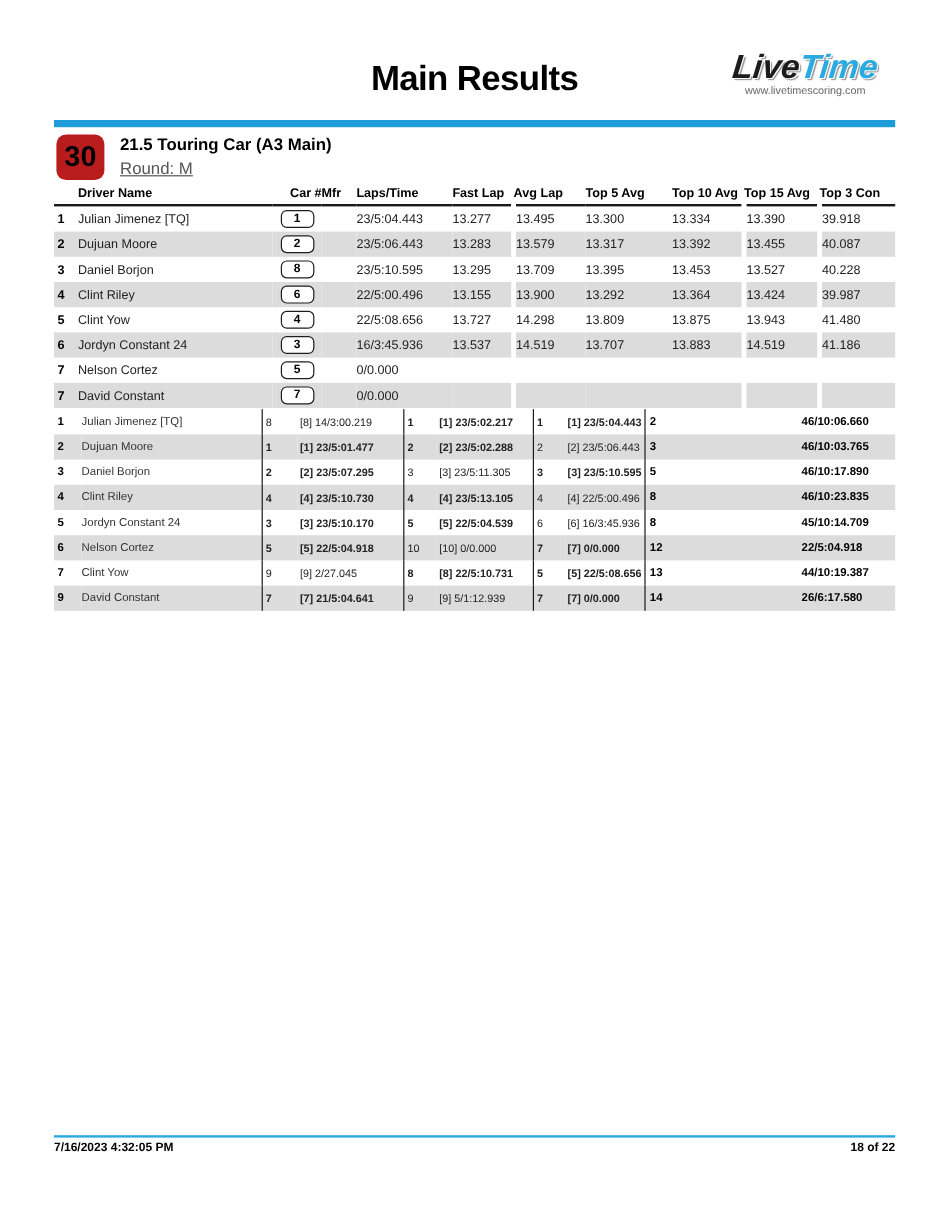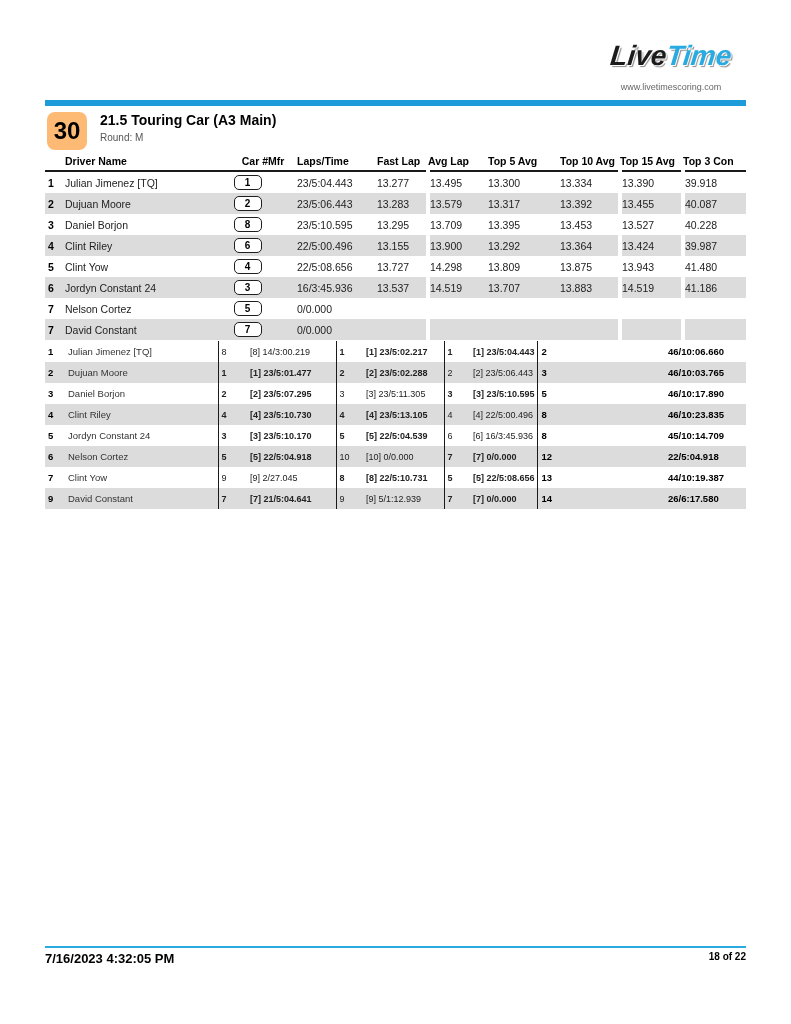--- a/index.html
+++ b/index.html
@@ -8,30 +8,30 @@
 
   
   .doc-title{position:absolute;top:50px;left:0;width:100%;text-align:center;margin:0;
              font-size:29px;font-weight:700;letter-spacing:-0.5px;color:#000;}
   .logo{position:absolute;top:42px;right:30px;width:180px;text-align:center;}
   .logo-text{font-size:28px;font-weight:700;font-style:italic;line-height:1;
              transform:skewX(-6deg);white-space:nowrap;
              text-shadow:1px 1px 0 #fff, 2px 2px 1px rgba(0,0,0,.45);}
   .logo-live{color:#1c1c1c;}
   .logo-time{color:#29ABE2;}
-  .logo-url{font-size:9px;color:#666;margin-top:12px;}
+  .logo-url{font-size:9px;color:#666;margin-top:0;}
 
   .top-bar{position:absolute;left:45px;top:100px;width:701px;height:6px;background:#1E9CD9;}
 
   
   .race-badge{position:absolute;left:47px;top:112px;width:40px;height:38px;border-radius:8px;
-              background:#fdba74;color:#000;font-size:24px;font-weight:700;
+              background:#b91c1c;color:#000;font-size:24px;font-weight:700;
               display:flex;align-items:center;justify-content:center;}
   .race-class{position:absolute;left:100px;top:112px;font-size:14px;font-weight:700;color:#000;}
-  .race-round{position:absolute;left:100px;top:132px;font-size:10px;color:#555;}
+  .race-round{position:absolute;left:100px;top:132px;font-size:14px;color:#555;text-decoration:underline;}
 
   
   table{border-collapse:collapse;table-layout:fixed;}
   .main-table{position:absolute;left:45px;top:155px;width:701px;}
   .main-table th{text-align:left;font-weight:700;font-size:10.5px;color:#000;
                  padding:0 0 3px 0;border-bottom:2px solid #1a1a1a;white-space:nowrap;}
   .main-table th.c-car{text-align:right;}
   .main-table td{height:21px;padding:0;font-size:10.5px;color:#222;vertical-align:middle;white-space:nowrap;}
   .main-table tr.stripe td{background:#DCDCDC;}
   .main-table td.gap{border-left:4px solid #fff;}
@@ -58,31 +58,32 @@
   .multi-table td.m-driver{font-size:9.5px;color:#333;}
   .multi-table td.sub-fin{padding-left:3px;}
   .multi-table td.sub-res{padding-left:2px;margin-left:23px;}
   .multi-table td.f-result{padding-left:4px;font-weight:700;font-size:9.5px;color:#000;}
   .multi-table td.f-tie{padding-left:8px;font-weight:700;font-size:9.5px;color:#000;}
   .rb{font-weight:700;color:#000;font-size:9px;}
   .rn{font-weight:400;color:#555;font-size:8px;}
 
   
   .footer-line{position:absolute;left:45px;top:946px;width:701px;height:2px;background:#29ABE2;}
-  .footer-left{position:absolute;left:45px;top:951px;font-size:13px;font-weight:700;color:#000;}
+  .footer-left{position:absolute;left:45px;top:951px;font-size:10px;font-weight:700;color:#000;}
   .footer-center{position:absolute;left:45px;top:951px;width:701px;text-align:center;
                  font-size:10.5px;font-weight:700;color:#000;}
   .footer-dates{font-size:8.5px;margin-top:4px;}
   .footer-right{position:absolute;right:45px;top:951px;font-size:10px;font-weight:700;color:#000;}
 </style>
 </head>
 <body>
 
 <div class="page">
 
+  <h1 class="doc-title">Main Results</h1>
 
   <div class="logo">
     <div class="logo-text"><span class="logo-live">Live</span><span class="logo-time">Time</span></div>
     <div class="logo-url">www.livetimescoring.com</div>
   </div>
 
   <div class="top-bar"></div>
 
   <div class="race-badge">30</div>
   <div class="race-class">21.5 Touring Car  (A3 Main)</div>

